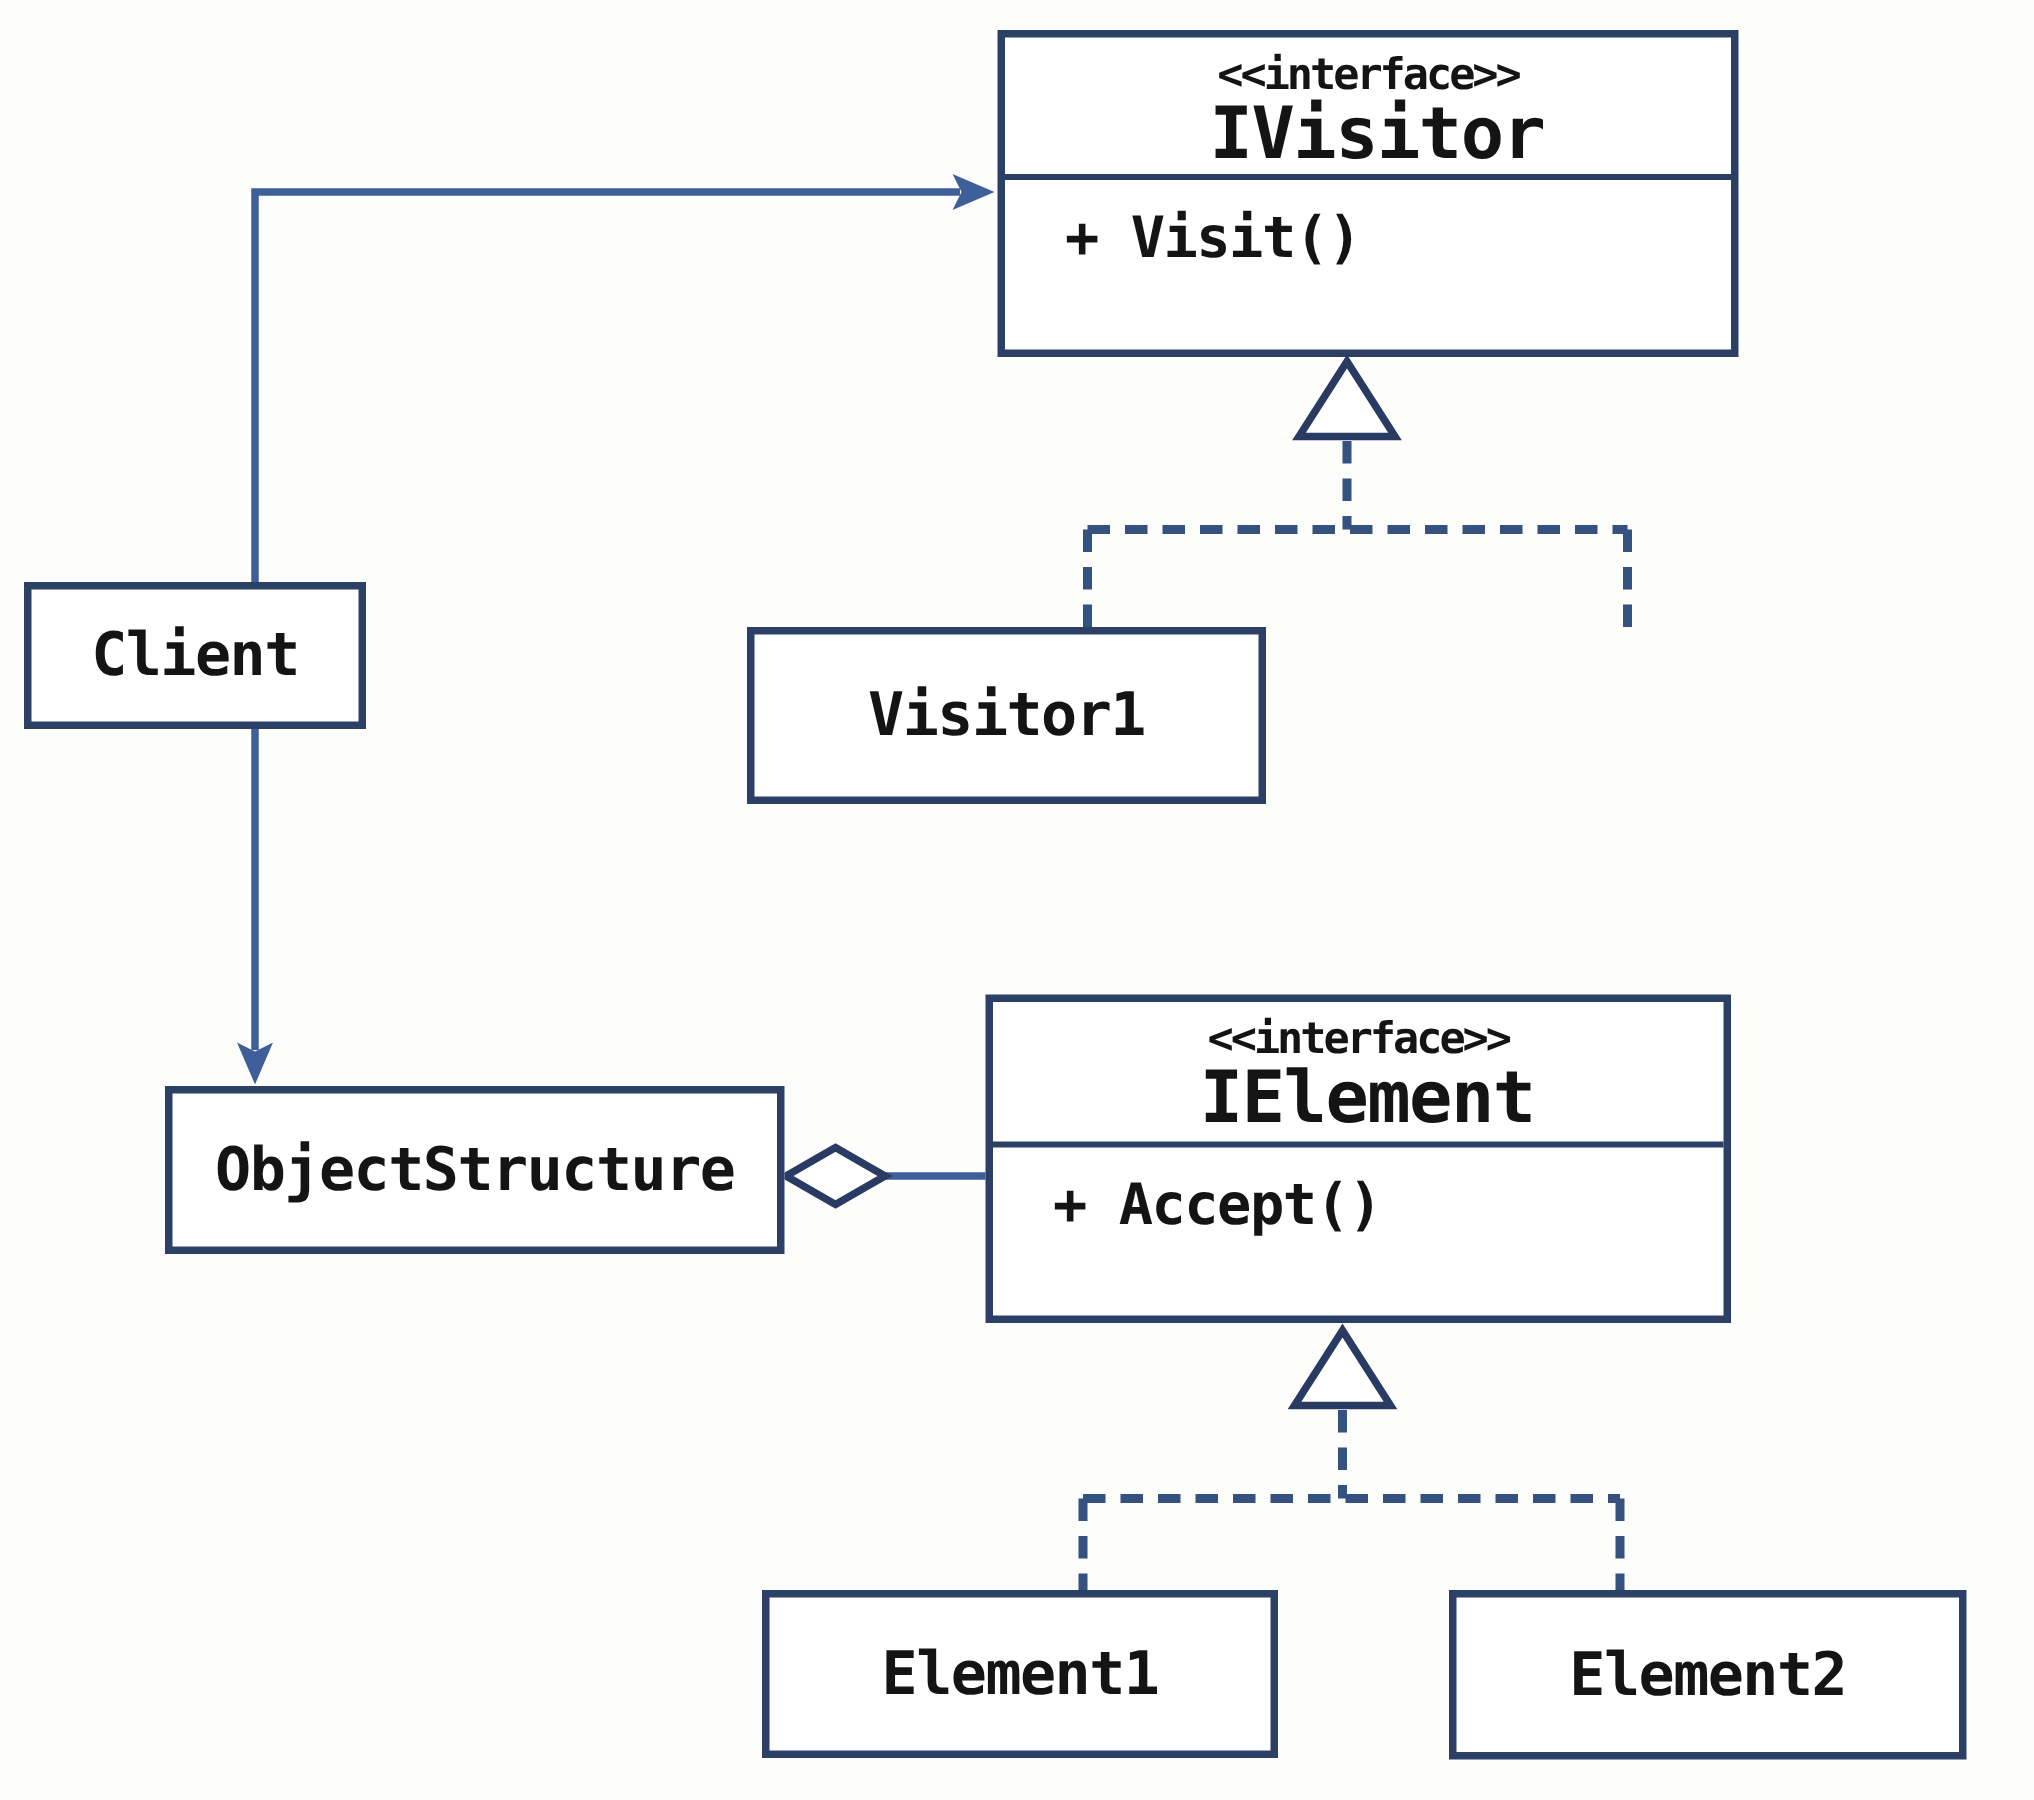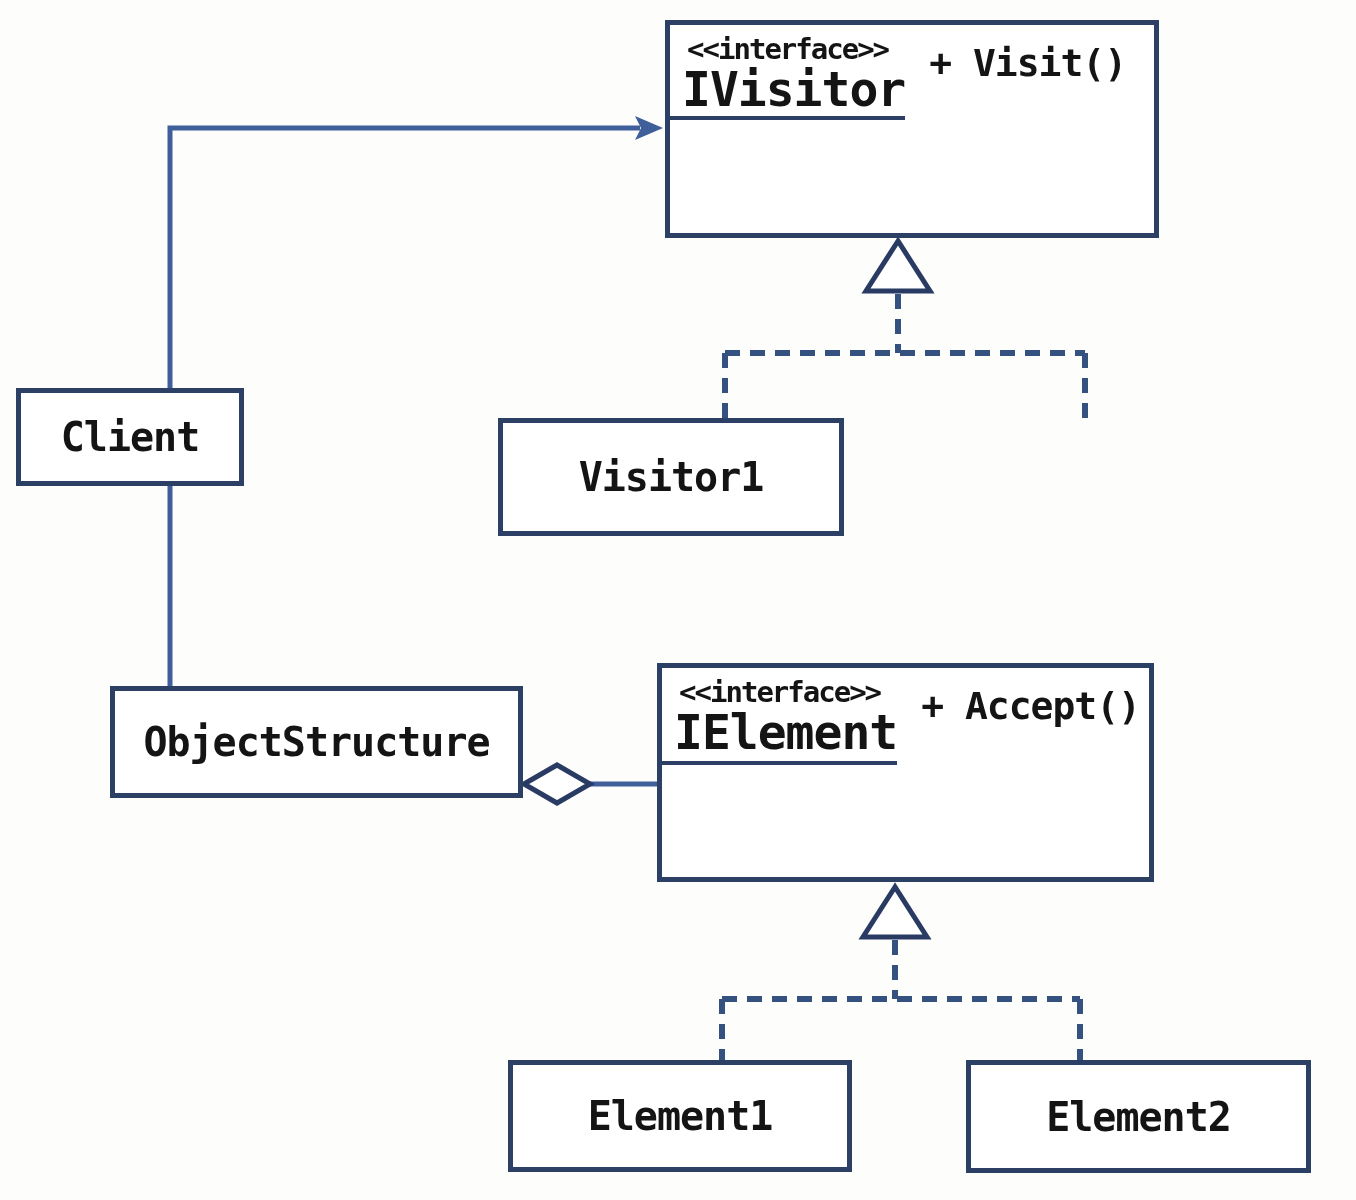--- a/index.html
+++ b/index.html
@@ -55,20 +55,21 @@
     justify-content: center;
   }
   .cls-name {
     font-size: 40px;
     font-weight: bold;
     white-space: nowrap;
     letter-spacing: -1px;
   }
   .iface {
     display: flex;
+    flex-direction: column;
   }
   .iface-header {
     box-sizing: border-box;
     border-bottom: 4px solid var(--box-border, #2c4066);
     text-align: center;
     padding-top: 8px;
     flex: 0 0 auto;
   }
   .stereotype {
     font-size: 29px;
@@ -82,21 +83,21 @@
     line-height: 48px;
     letter-spacing: -1px;
     margin-left: 12px;
   }
   .iface-body {
     flex: 1 1 auto;
   }
   .method {
     font-size: 38px;
     font-weight: bold;
-    padding: 16px 0 0 24px;
+    padding: 16px 0 0 40px;
     white-space: nowrap;
     letter-spacing: -1px;
   }
 </style>
 </head>
 <body>
 
 <div class="canvas">
 
   <svg class="connectors" width="1356" height="1200" viewBox="0 0 1356 1200">
@@ -129,21 +130,21 @@
 
   <div class="box simple" style="left:16px;top:388px;width:228px;height:98px">
     <div class="cls-name">Client</div>
   </div>
 
   <div class="box simple" style="left:498px;top:418px;width:346px;height:118px">
     <div class="cls-name">Visitor1</div>
   </div>
 
 
-  <div class="box simple" style="left:110px;top:686px;width:413px;height:112px">
+  <div class="box simple" style="left:110px;top:724px;width:413px;height:112px">
     <div class="cls-name">ObjectStructure</div>
   </div>
 
   <div class="box iface" style="left:657px;top:663px;width:497px;height:219px">
     <div class="iface-header" style="height:97px">
       <div class="stereotype">&lt;&lt;interface&gt;&gt;</div>
       <div class="iface-name">IElement</div>
     </div>
     <div class="iface-body">
       <div class="method">+ Accept()</div>

